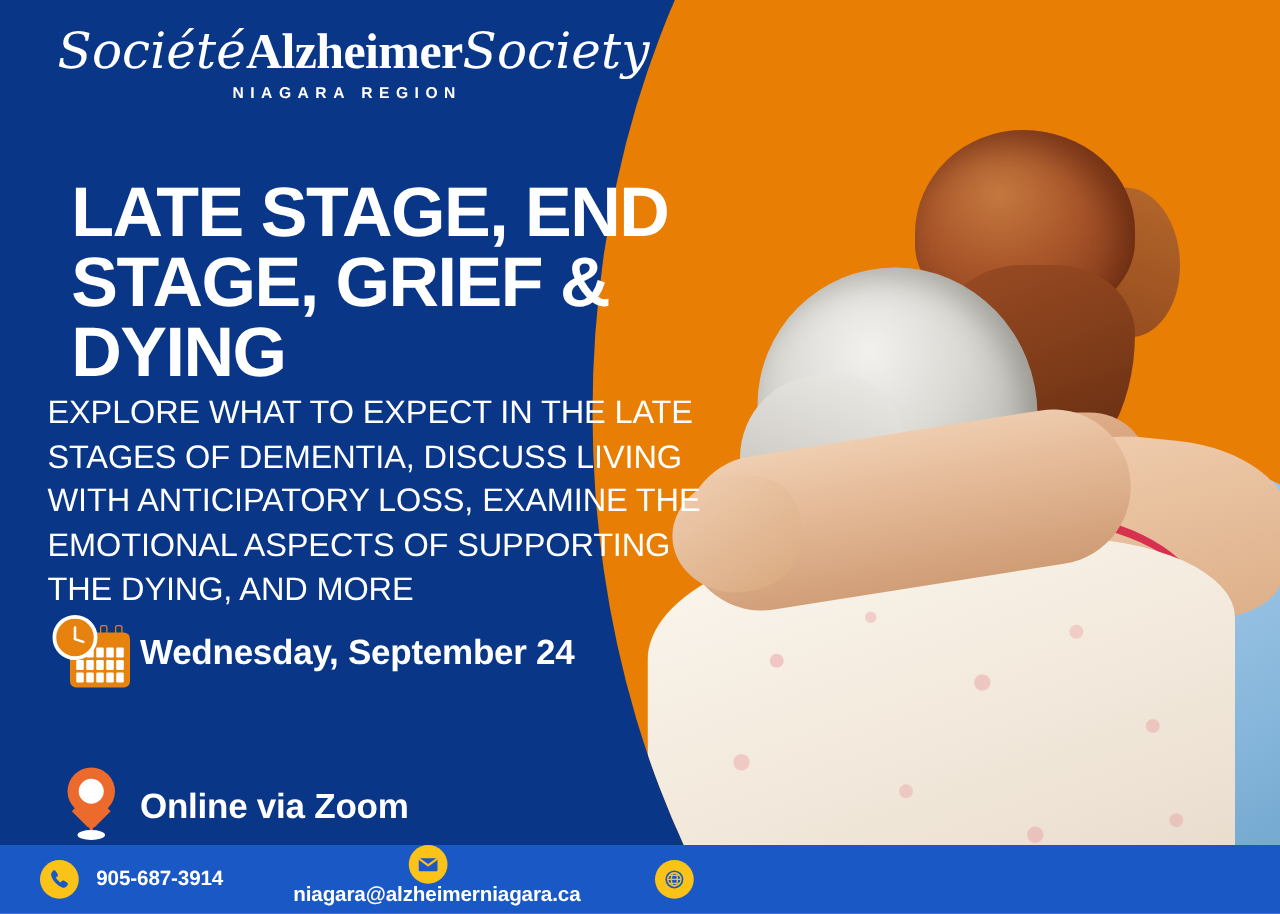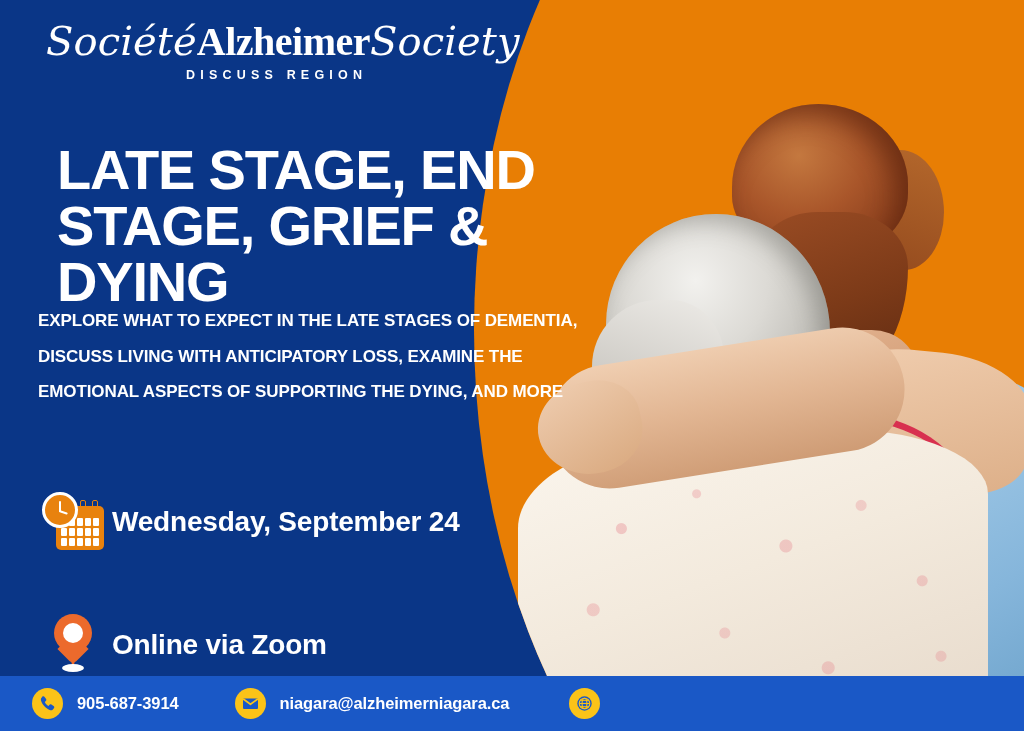--- a/index.html
+++ b/index.html
@@ -225,23 +225,23 @@
     margin-left: 19px;
   }
 
   
   .description {
     position: absolute;
     left: 38px;
     top: 286px;
     width: 555px;
     color: #ffffff;
-    font-size: 17px;
+    font-size: 26px;
     line-height: 35.5px;
-    font-weight: 700;
+    font-weight: 400;
     letter-spacing: -.1px;
     text-transform: uppercase;
   }
 
   
   .info-row {
     position: absolute;
     display: flex;
     align-items: center;
   }
@@ -373,21 +373,21 @@
     background: #1A58C6;
     display: flex;
     align-items: center;
   }
   .contact {
     display: flex;
     align-items: center;
     height: 100%;
   }
   .c-phone { margin-left: 32px; }
-  .c-mail  { margin-left: 56px; }
+  .c-mail  { margin-left: 56px; flex-direction: column; }
   .c-web   { margin-left: 60px; }
 
   .badge {
     width: 31px;
     height: 31px;
     border-radius: 50%;
     background: #FBC318;
     position: relative;
     flex: 0 0 31px;
     margin-right: 14px;
@@ -428,21 +428,21 @@
         <span class="ph arm"></span>
         <span class="ph hand"></span>
       </div>
     </div>
   </div>
 
   <div class="logo">
     <div class="logo-line">
       <span class="logo-soc">Société</span><span class="logo-alz">Alzheimer</span><span class="logo-soc">Society</span>
     </div>
-    <div class="logo-sub">DISCUSS REGION</div>
+    <div class="logo-sub">NIAGARA REGION</div>
   </div>
 
   <h1 class="headline">LATE STAGE, END STAGE, GRIEF &amp; DYING</h1>
 
   <p class="description">EXPLORE WHAT TO EXPECT IN THE LATE STAGES OF DEMENTIA, DISCUSS LIVING WITH ANTICIPATORY LOSS, EXAMINE THE EMOTIONAL ASPECTS OF SUPPORTING THE DYING, AND MORE</p>
 
   <div class="info-row row-date">
     <div class="icon-slot">
       <div class="cal">
         <span class="cal-ring r1"></span>

